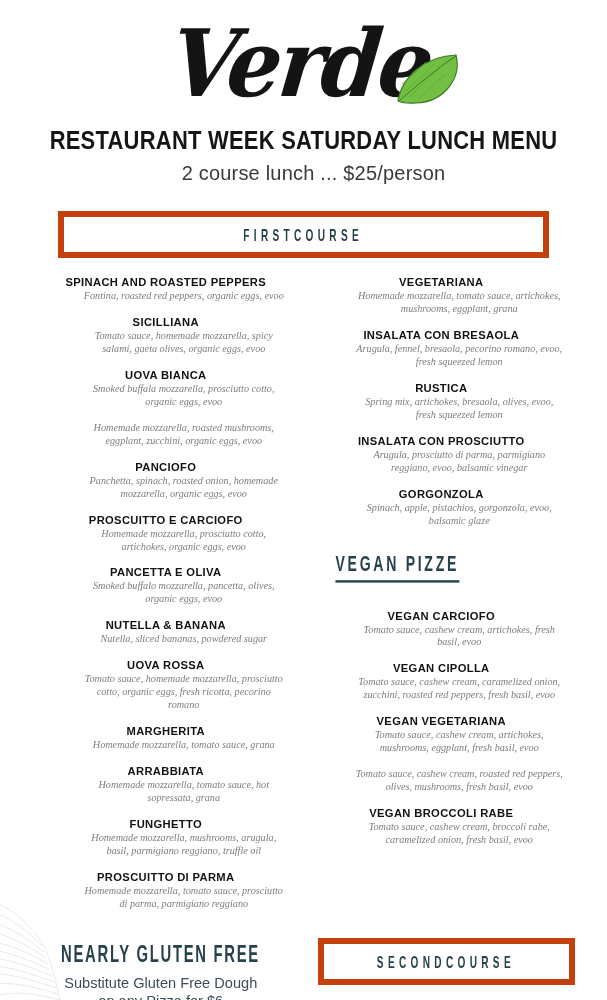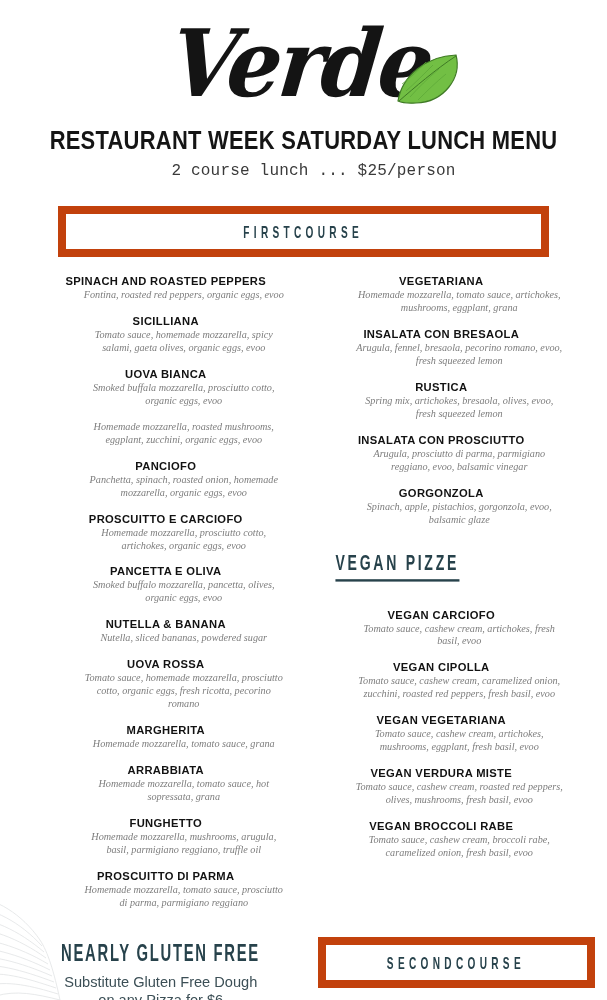--- a/index.html
+++ b/index.html
@@ -61,34 +61,34 @@
     font-family: "Liberation Sans", sans-serif;
     font-weight: 700;
     font-size: 25.5px;
     letter-spacing: 0.3px;
     color: #151515;
     transform: scaleX(0.86);
     margin-top: 12px;
     white-space: nowrap;
   }
   .menu-subtitle {
-    font-family: Liberation Mono, monospace;
-    font-size: 16px;
+    font-family: Liberation Sans, sans-serif;
+    font-size: 20px;
     color: #3a3a3a;
     margin-top: 7px;
     letter-spacing: 0.2px;
     padding-left: 20px;
   }
 
   
   .course-banner {
-    border: 8px solid #c2410c;
+    border: 6px solid #c2410c;
     box-shadow: 0 0 0 1px #ffffff inset;
     text-align: center;
-    padding: 9px 8px 8px;
+    padding: 9px 0 8px;
   }
   .course-banner .banner-label {
     font-family: "Liberation Sans", sans-serif;
     font-weight: 700;
     font-size: 14px;
     letter-spacing: 6px;
     color: #27424b;
     transform: scaleX(0.72) scaleY(1.22);
     display: inline-block;
   }
@@ -346,21 +346,20 @@
     </div>
     <div class="item">
       <div class="item-name">VEGAN CIPOLLA</div>
       <div class="item-desc">Tomato sauce, cashew cream, caramelized onion, zucchini, roasted red peppers, fresh basil, evoo</div>
     </div>
     <div class="item">
       <div class="item-name">VEGAN VEGETARIANA</div>
       <div class="item-desc">Tomato sauce, cashew cream, artichokes, mushrooms, eggplant, fresh basil, evoo</div>
     </div>
     <div class="item">
-      <div class="item-name">VEGAN VERDURA MISTE</div>
       <div class="item-desc">Tomato sauce, cashew cream, roasted red peppers, olives, mushrooms, fresh basil, evoo</div>
     </div>
     <div class="item">
       <div class="item-name">VEGAN BROCCOLI RABE</div>
       <div class="item-desc">Tomato sauce, cashew cream, broccoli rabe, caramelized onion, fresh basil, evoo</div>
     </div>
   </div>
 </div>
 
 <div class="bottom">

